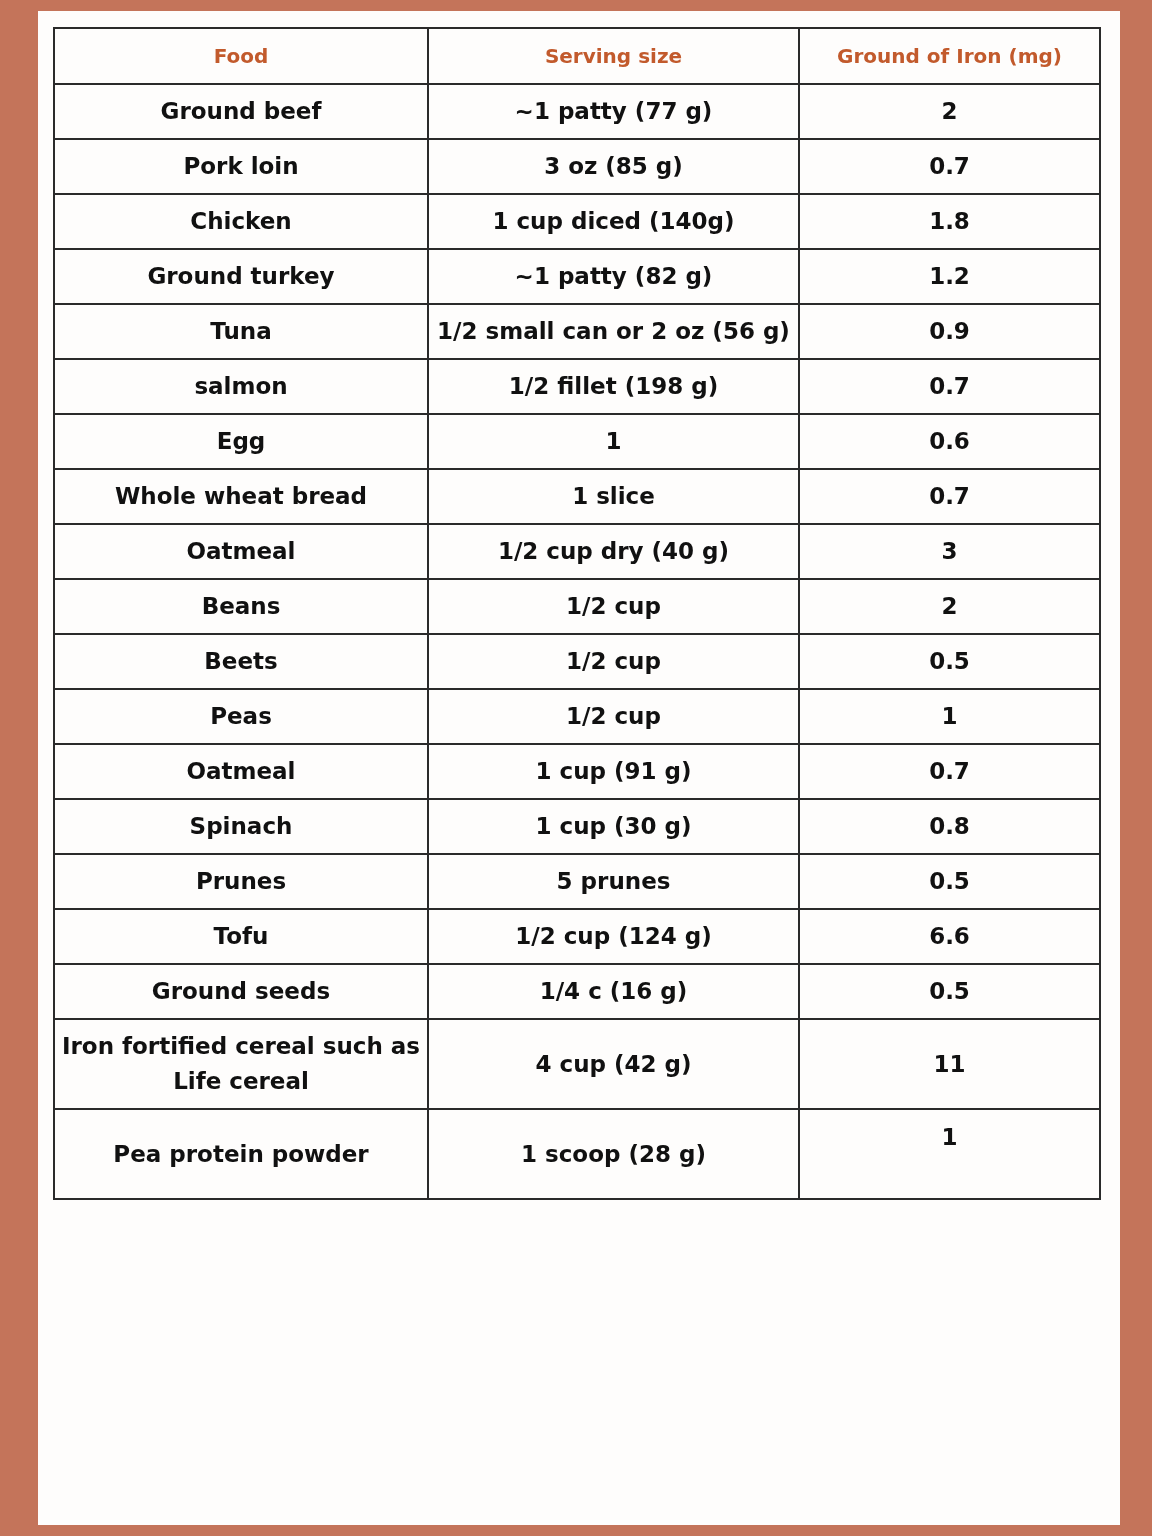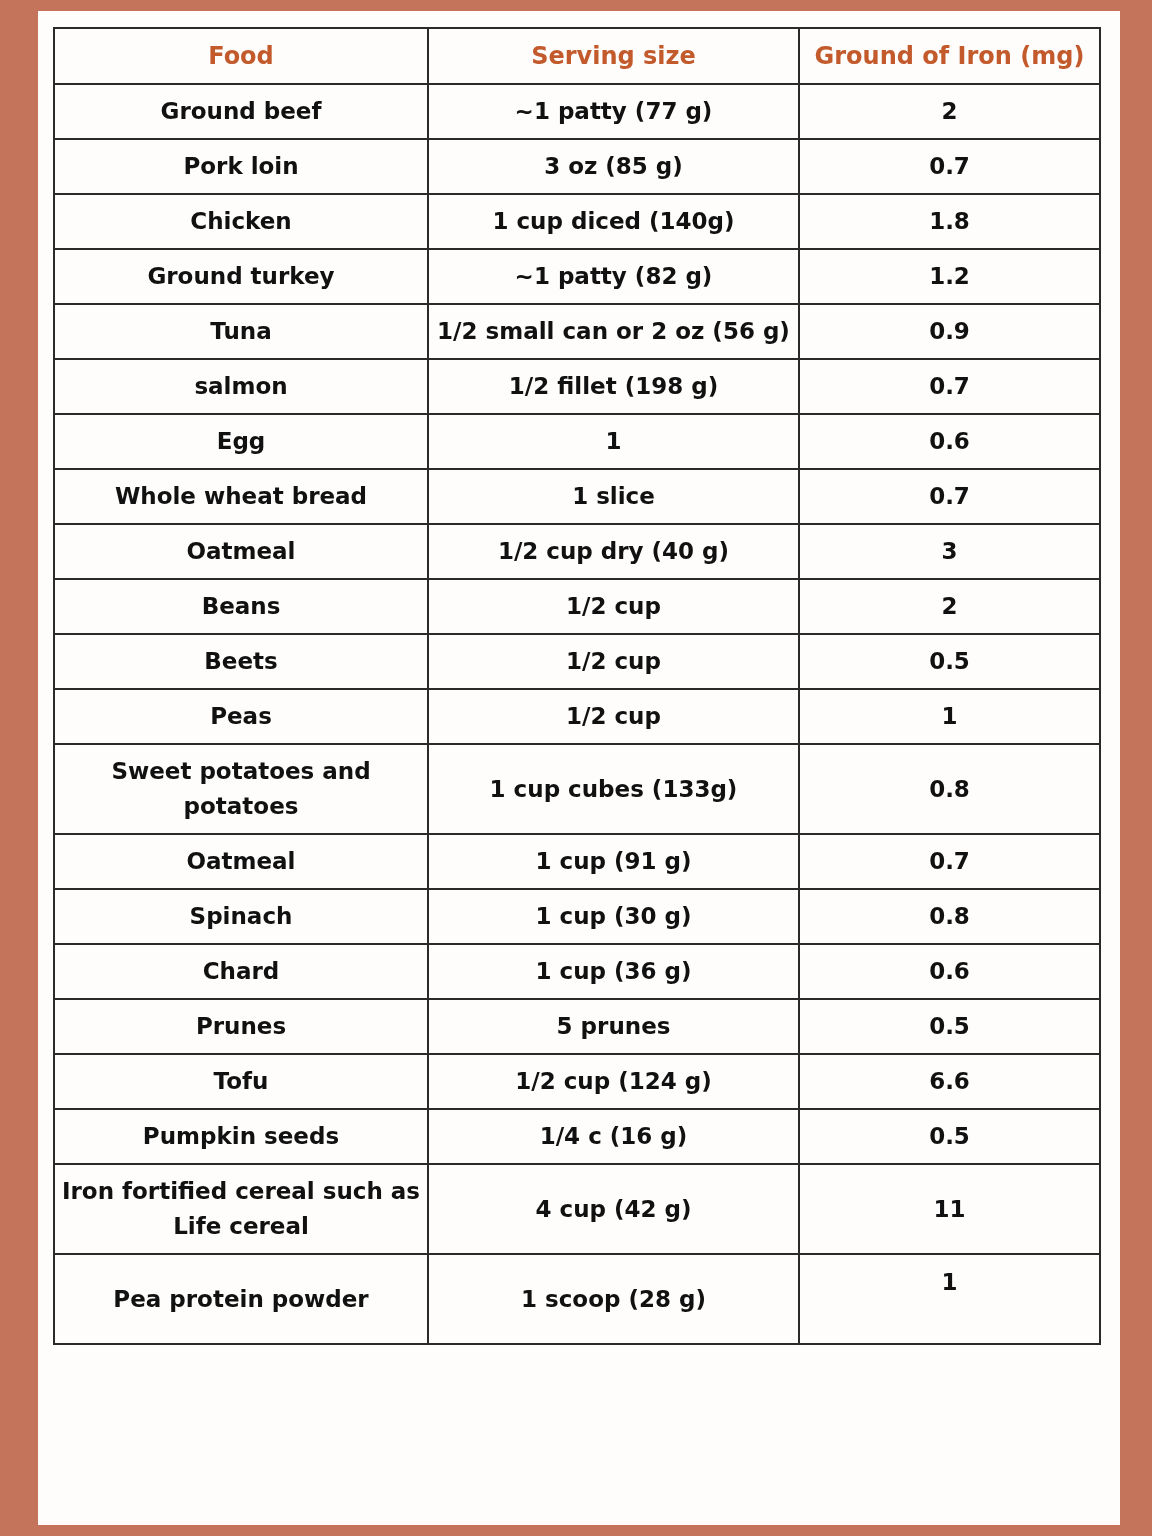--- a/index.html
+++ b/index.html
@@ -29,21 +29,21 @@
   th, td {
     border: 2px solid #2a2a2a;
     text-align: center;
     vertical-align: middle;
     font-weight: bold;
     font-size: 23px;
     line-height: 35px;
     color: #111;
     padding: 0 6px;
   }
-  th { color: #C25A2C; height: 54px; font-size: 24px; }
+  th { color: #C25A2C; height: 54px; font-size: 20px; }
   tr.r td { height: 53px; }
   tr.tall td { height: 88px; }
   tr.last td { height: 88px; }
   td.top-shift span { position: relative; top: -17px; }
 </style>
 </head>
 <body>
 
 <div class="panel">
   <table>
@@ -113,52 +113,42 @@
         <tr class="r">
           <td><span>Beets</span></td>
           <td><span>1/2 cup</span></td>
           <td><span>0.5</span></td>
         </tr>
         <tr class="r">
           <td><span>Peas</span></td>
           <td><span>1/2 cup</span></td>
           <td><span>1</span></td>
         </tr>
-        <tr class="tall">
-          <td><span>Sweet potatoes and potatoes</span></td>
-          <td><span>1 cup cubes (133g)</span></td>
-          <td><span>0.8</span></td>
-        </tr>
         <tr class="r">
           <td><span>Oatmeal</span></td>
           <td><span>1 cup (91 g)</span></td>
           <td><span>0.7</span></td>
         </tr>
         <tr class="r">
           <td><span>Spinach</span></td>
           <td><span>1 cup  (30 g)</span></td>
           <td><span>0.8</span></td>
-        </tr>
-        <tr class="r">
-          <td><span>Chard</span></td>
-          <td><span>1 cup (36 g)</span></td>
-          <td><span>0.6</span></td>
         </tr>
         <tr class="r">
           <td><span>Prunes</span></td>
           <td><span>5 prunes</span></td>
           <td><span>0.5</span></td>
         </tr>
         <tr class="r">
           <td><span>Tofu</span></td>
           <td><span>1/2 cup (124 g)</span></td>
           <td><span>6.6</span></td>
         </tr>
         <tr class="r">
-          <td><span>Pumpkin seeds</span></td>
+          <td><span>Ground seeds</span></td>
           <td><span>1/4 c (16 g)</span></td>
           <td><span>0.5</span></td>
         </tr>
         <tr class="tall">
           <td><span>Iron fortified cereal such as Life cereal</span></td>
           <td><span>4 cup (42 g)</span></td>
           <td><span>11</span></td>
         </tr>
         <tr class="last">
           <td><span>Pea protein powder</span></td>

